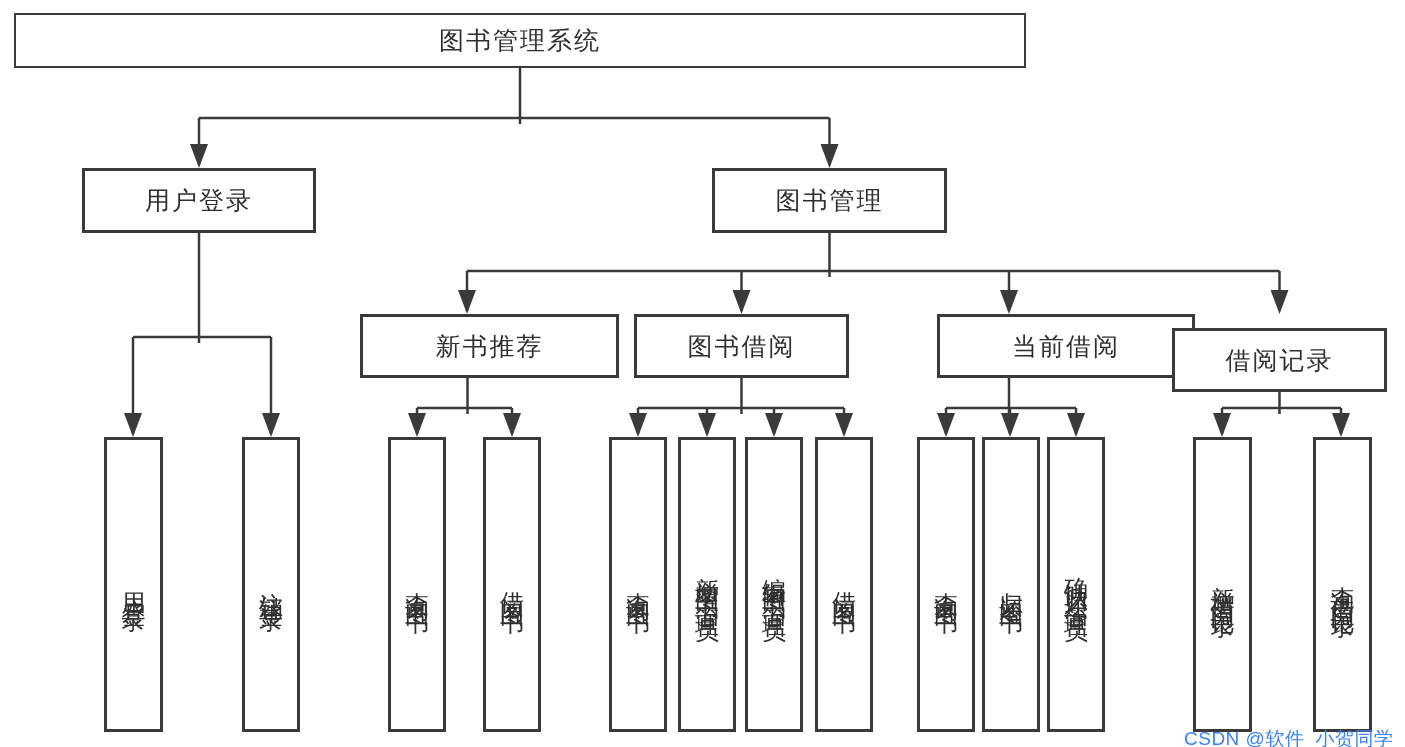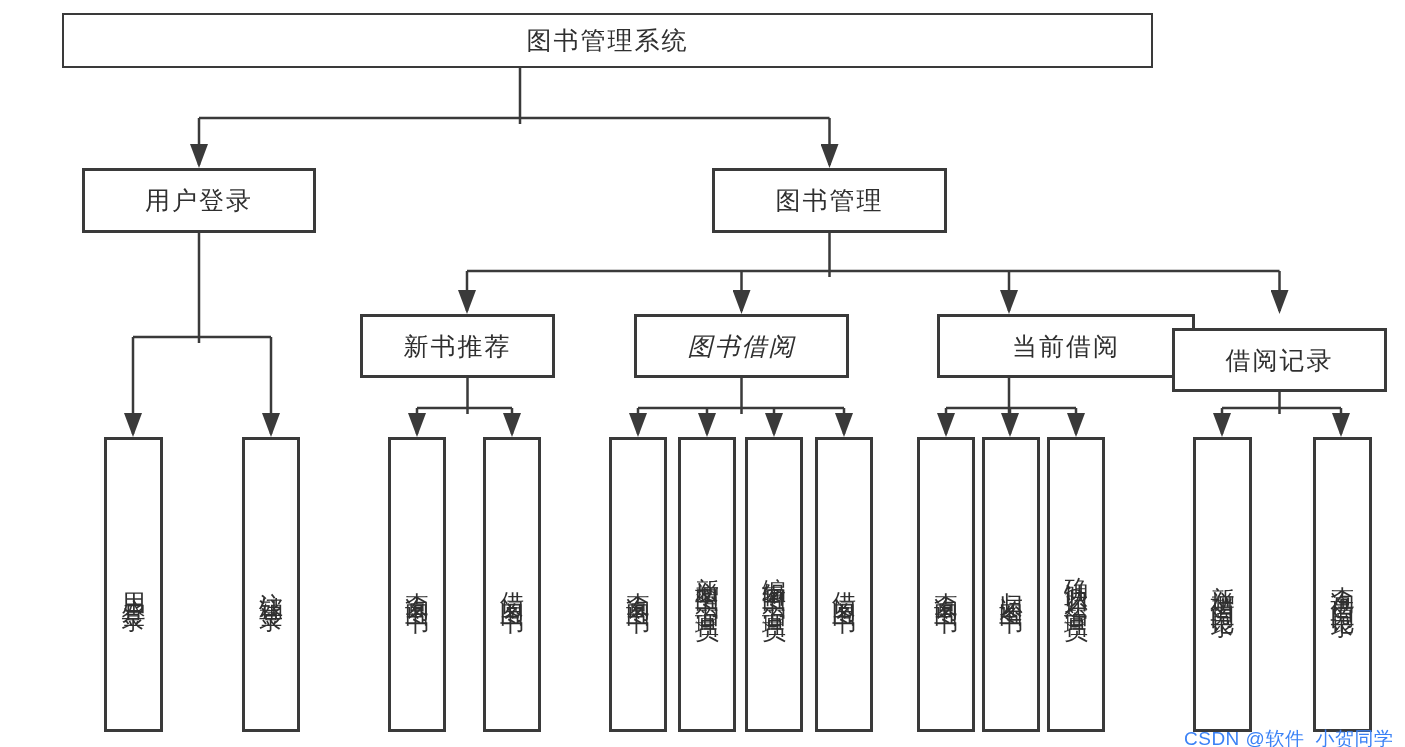--- a/index.html
+++ b/index.html
@@ -16,25 +16,25 @@
   .hlabel{font-size:25px;letter-spacing:2px;white-space:nowrap;color:#2f2f2f;}
   .vtext{
     writing-mode:vertical-rl;text-orientation:mixed;
     font-size:24px;letter-spacing:6px;line-height:1;color:#2f2f2f;white-space:nowrap;
   }
   .watermark{
     position:absolute;left:1184px;top:726px;font-size:19px;letter-spacing:0.5px;
     color:#3b82f6;white-space:nowrap;
   }
   
-  .n-root{left:14px;top:13px;width:1091px;height:55px;margin-left:48px;}
+  .n-root{left:14px;top:13px;width:1012px;height:55px;}
   .n-user-login{left:82px;top:168px;width:234px;height:65px;}
   .n-book-mgmt{left:712px;top:168px;width:235px;height:65px;font-family:Liberation Serif, serif;}
-  .n-new-books{left:360px;top:314px;width:195px;height:64px;}
-  .n-book-borrow{left:634px;top:314px;width:215px;height:64px;font-style:italic;}
+  .n-new-books{left:360px;top:314px;width:259px;height:64px;}
+  .n-book-borrow{left:634px;top:314px;width:215px;height:64px;}
   .n-current-borrow{left:901px;top:314px;width:258px;height:64px;margin-left:36px;}
   .n-borrow-records{left:1172px;top:314px;width:215px;height:64px;margin-top:14px;}
   .leaf{top:437px;height:295px;width:58px;}
   .l-1{left:104px;width:59px;} .l-2{left:242px;}
   .l-3{left:388px;} .l-4{left:483px;}
   .l-5{left:609px;} .l-6{left:678px;} .l-7{left:745px;} .l-8{left:815px;}
   .l-9{left:917px;} .l-10{left:982px;} .l-11{left:1047px;}
   .l-12{left:1193px;width:59px;} .l-13{left:1313px;width:59px;}
 </style>
 </head>

